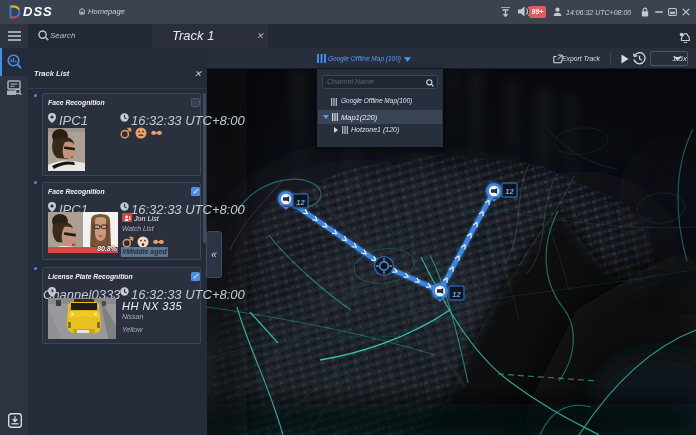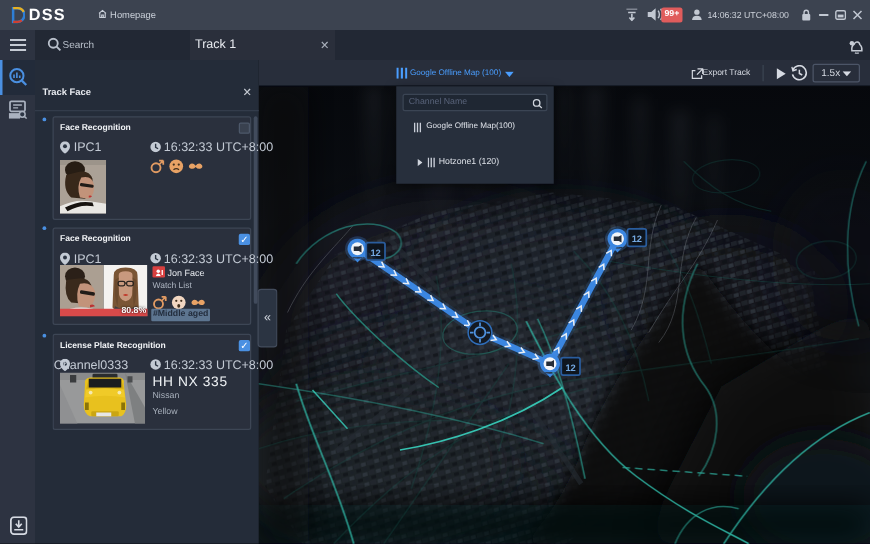--- a/index.html
+++ b/index.html
@@ -1,50 +1,50 @@
 <!DOCTYPE html>
 <html><head>
 <meta charset="utf-8">
 <style>
 *{margin:0;padding:0;box-sizing:border-box;}
 html,body{width:696px;height:435px;overflow:hidden;background:#0b0e13;font-family:"Liberation Sans",sans-serif;}
 .abs{position:absolute;white-space:nowrap;}
-#app{position:relative;width:696px;height:435px;}
+#app{position:relative;width:696px;height:435px;font-style:italic;}
 
 #titlebar{left:0;top:0;width:696px;height:24px;background:#3c4350;}
 #logo-dss{left:23px;top:4px;font-size:13px;font-weight:bold;color:#fff;letter-spacing:1px;}
 #homepage{left:78px;top:0;height:24px;line-height:24px;font-size:7.5px;color:#cad0d9;}
 #dxtab{left:166px;top:0;width:93px;height:24px;background:#293140;color:#4a9eff;font-size:7.5px;line-height:24px;padding-left:6px;}
 #tb-time{left:566px;top:0;height:24px;line-height:25px;font-size:7px;color:#ced3db;}
 #badge99{left:529px;top:6px;width:17px;height:12px;background:#e05c5c;border-radius:2px;color:#fff;font-size:7px;font-weight:bold;text-align:center;line-height:12px;}
 
 #sidebar{left:0;top:24px;width:28px;height:411px;background:#2d3341;}
 #sb-active{left:0;top:24px;width:28px;height:28px;background:#222b3a;}
 #sb-active:before{content:"";position:absolute;left:0;top:0;width:2px;height:28px;background:#4a90e2;}
 
 #tabrow{left:28px;top:24px;width:668px;height:24px;background:#222834;}
 .dots{background-image:radial-gradient(circle,rgba(255,255,255,0.055) 0.8px,transparent 1px),radial-gradient(circle,rgba(255,255,255,0.055) 0.8px,transparent 1px);background-size:5px 8px;background-position:0 0,2.5px 4px;}
 #searchlbl{left:22px;top:0;height:24px;line-height:24px;font-size:8px;color:#b9c0cb;}
 #track1tab{left:124px;top:0;width:116px;height:24px;background:#2a2f3b;}
-#track1tab span{position:absolute;left:4px;top:0;line-height:24px;font-size:10px;color:#e7eaef;}
+#track1tab span{position:absolute;left:20px;top:0;line-height:24px;font-size:13px;color:#e7eaef;}
 #track1x{position:absolute;left:104px;top:7px;font-size:9px;color:#aab1bc;}
 
-#maptool{left:207px;top:48px;width:489px;height:21px;background:#282e3b;border-bottom:1px solid #161c27;}
+#maptool{left:207px;top:48px;width:489px;height:21px;background:#282e3b;border-bottom:1px solid #161c27;text-align:right;}
 #speedbox{left:443px;top:3px;width:38px;height:15px;border:1px solid #4c5567;border-radius:2px;color:#d6dae2;font-size:8px;line-height:14px;padding-left:6px;}
 
 #panel{left:28px;top:48px;width:179px;height:387px;background:#242c39;}
 #panelhead{left:6px;top:21px;font-size:7.5px;font-weight:bold;color:#e8ebf0;}
 #panelx{left:166px;top:21px;font-size:9px;color:#c7ccd4;}
 #panelsep{left:0;top:40px;width:179px;height:1px;background:#333c4b;}
 .card{position:absolute;left:14px;width:159px;background:#2a303d;border:1px solid #3d4655;border-radius:2px;}
 .ct{position:absolute;left:5px;top:4.5px;font-size:6.8px;font-weight:bold;color:#f0f2f5;}
 .cbx{position:absolute;left:148px;top:4px;width:9px;height:9px;border-radius:1.5px;}
 .cbx.off{background:#39414f;border:1px solid #4d586a;}
 .cbx.on{background:#4a90e2;color:#fff;font-size:8px;line-height:9px;text-align:center;}
-.meta{position:absolute;font-size:10px;color:#c3cad4;white-space:nowrap;}
+.meta{position:absolute;font-size:13px;color:#c3cad4;white-space:nowrap;}
 .bluedot{position:absolute;left:6px;width:3px;height:3px;border-radius:50%;background:#4a90e2;}
 #scrollbar{left:175px;top:45px;width:3px;height:150px;background:#414b5c;border-radius:2px;}
 .ph{position:absolute;overflow:hidden;}
 </style>
 </head>
 <body>
 <div id="app">
 
   <div class="abs" id="titlebar">
     <svg class="abs" style="left:8px;top:5px" width="12" height="14" viewBox="0 0 12 14">
@@ -341,31 +341,40 @@
       <span style="position:absolute;left:4px;top:0;line-height:12px;font-size:7px;color:#59637a">Channel Name</span>
       <svg style="position:absolute;right:3px;top:2.5px" width="8" height="8" viewBox="0 0 8 8">
           <circle cx="3.3" cy="3.3" r="2.6" fill="none" stroke="#cfd4dc" stroke-width="1.1"></circle>
           <path d="M5.2 5.2 L7.5 7.5" stroke="#cfd4dc" stroke-width="1.1"></path>
         </svg>
     </div>
     <svg class="abs" style="left:14px;top:29px" width="6" height="8" viewBox="0 0 6 8">
         <path d="M0.7 0 V8 M3 0 V8 M5.3 0 V8" stroke="#c9ced8" stroke-width="1.1"></path>
       </svg>
     <div class="abs" style="left:24px;top:28px;font-size:6.5px;color:#dde1e8">Google Offline Map(100)</div>
+    <div class="abs" style="left:1px;top:41px;width:124px;height:14px;background:#3b4454">
+      <svg style="position:absolute;left:5px;top:5px" width="6" height="4" viewBox="0 0 6 4">
+          <path d="M0 0 L3 4 L6 0 Z" fill="#4a9eff"></path>
+        </svg>
+      <svg style="position:absolute;left:14px;top:3px" width="6" height="8" viewBox="0 0 6 8">
+          <path d="M0.7 0 V8 M3 0 V8 M5.3 0 V8" stroke="#e8ecf2" stroke-width="1.1"></path>
+        </svg>
+      <span style="position:absolute;left:23px;top:3px;font-size:7.5px;color:#e8ecf2;white-space:nowrap">Map1(220)</span>
+    </div>
     <svg class="abs" style="left:17px;top:58px" width="4" height="6" viewBox="0 0 4 6">
         <path d="M0 0 L4 3 L0 6 Z" fill="#cfd4dc"></path>
       </svg>
     <svg class="abs" style="left:25px;top:57px" width="6" height="8" viewBox="0 0 6 8">
         <path d="M0.7 0 V8 M3 0 V8 M5.3 0 V8" stroke="#c9ced8" stroke-width="1.1"></path>
       </svg>
     <div class="abs" style="left:34px;top:56.5px;font-size:7px;color:#dde1e8">Hotzone1 (120)</div>
   </div>
 
   <div class="abs dots" id="panel">
-    <div class="abs" id="panelhead">Track Face</div>
+    <div class="abs" id="panelhead">Track List</div>
     <div class="abs" id="panelx">✕</div>
     <div class="abs" id="panelsep"></div>
     <div class="abs" id="scrollbar"></div>
     <div class="bluedot" style="top:46px"></div>
     <div class="bluedot" style="top:133px"></div>
     <div class="bluedot" style="top:219px"></div>
 
     <div class="card" id="card1" style="top:45px;height:83px">
       <div class="ct">Face Recognition</div>
       <div class="cbx off"></div>
@@ -443,21 +452,21 @@
       </div>
       <div class="abs" style="left:5px;top:64px;width:70px;height:6px;background:#d84a4a"></div>
       <div class="abs" style="left:38px;top:62px;width:36px;font-size:7px;font-weight:bold;color:#fff;text-align:right;text-shadow:0 0 2px #000">80.8%</div>
       <div class="abs" style="left:79px;top:30px;width:10px;height:9px;background:#d84040;border-radius:1px">
           <svg style="position:absolute;left:1.5px;top:1.5px" width="7" height="6" viewBox="0 0 7 6">
             <circle cx="2.6" cy="2" r="1.4" fill="#fff"></circle>
             <path d="M0.6 6 Q1 3.8 2.6 3.8 Q4.2 3.8 4.6 6 Z" fill="#fff"></path>
             <path d="M5.8 1 V5" stroke="#fff" stroke-width="1"></path>
           </svg>
         </div>
-      <div class="abs" style="left:91px;top:31px;font-size:7.2px;color:#e8ebf0">Jon Face</div>
+      <div class="abs" style="left:91px;top:31px;font-size:7.2px;color:#e8ebf0">Jon List</div>
       <div class="abs" style="left:79px;top:42px;font-size:6.8px;color:#aeb6c2">Watch List</div>
       <svg class="abs" style="left:79px;top:53px" width="12" height="12" viewBox="0 0 12 12">
           <circle cx="4.8" cy="7.2" r="3.6" fill="none" stroke="#e09a62" stroke-width="1.5"></circle>
           <path d="M7.4 4.6 L10.6 1.4 M10.6 1.4 H7.3 M10.6 1.4 V4.7" stroke="#e09a62" stroke-width="1.4" fill="none"></path>
         </svg>
       <svg class="abs" style="left:94px;top:53px" width="12" height="12" viewBox="0 0 12 12">
           <circle cx="6" cy="6" r="5.5" fill="#f2d7c2"></circle>
           <circle cx="4" cy="4.6" r="0.9" fill="#42301e"></circle>
           <circle cx="8" cy="4.6" r="0.9" fill="#42301e"></circle>
           <ellipse cx="6" cy="8.6" rx="1.2" ry="1.5" fill="#42301e"></ellipse>

